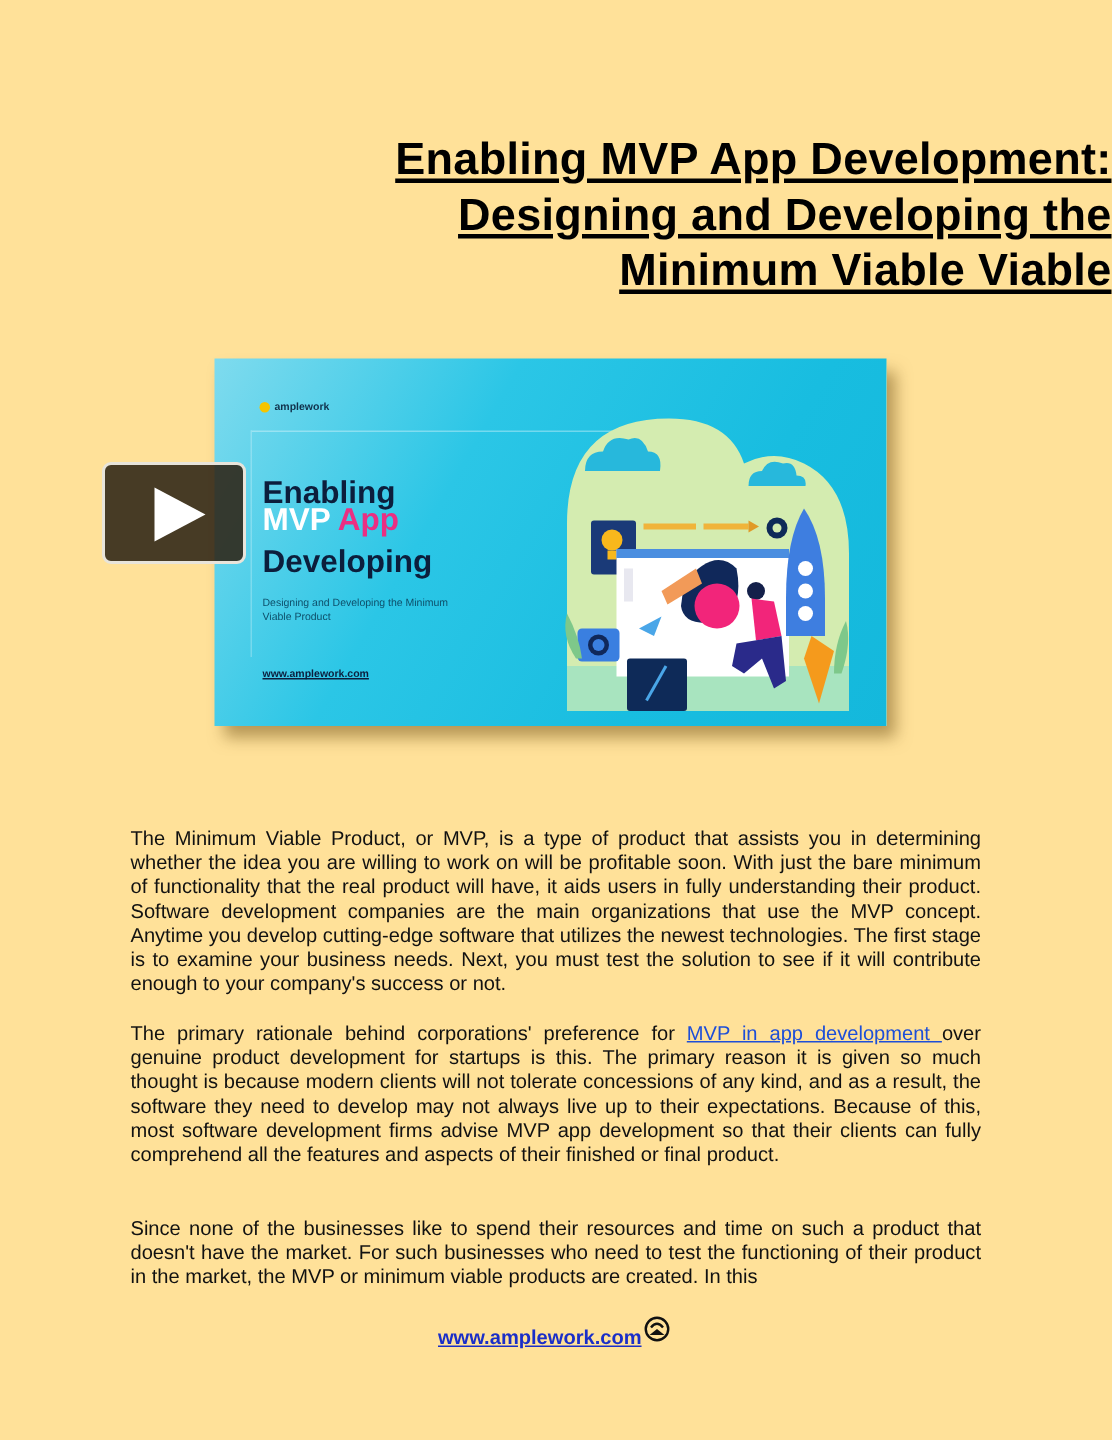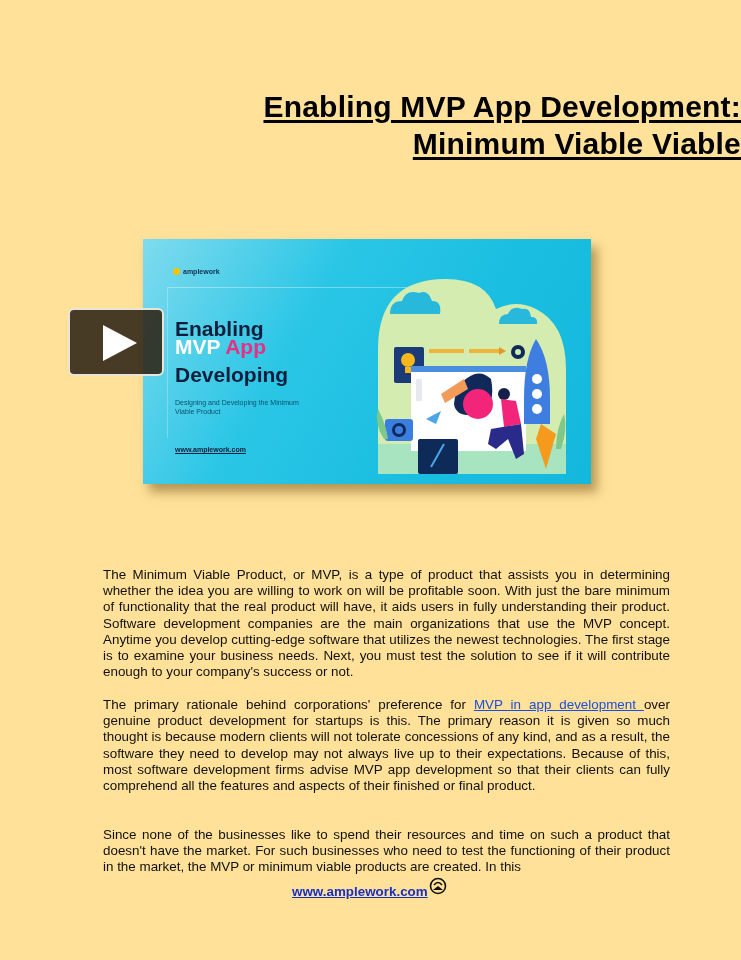--- a/index.html
+++ b/index.html
@@ -44,38 +44,39 @@
     position: absolute; left: 68px; top: 308px; width: 96px; height: 68px;
     background: rgba(45, 35, 20, 0.88);
     border: 2px solid #e8e4da; border-radius: 6px; box-sizing: border-box;
     cursor: pointer;
   }
   .play svg { position: absolute; left: 31px; top: 13px; }
 
   .body-text {
     position: absolute; left: 87px; width: 567px;
     font-size: 13.4px; line-height: 16.2px; color: #111;
-    text-align: justify; margin: 16px;
+    text-align: justify; margin: 0;
   }
   #p1 { top: 551px; }
   #p2 { top: 681px; }
   #p3 { top: 811px; }
   .link { color: #1d4ed8; text-decoration: underline; }
 
   .footer {
     position: absolute; left: 292px; top: 877px; display: flex; align-items: flex-end;
   }
   .footer a { font-size: 13.4px; font-weight: bold; color: #1a2ec8; text-decoration: underline; }
   .footer svg { margin-left: 1px; margin-bottom: 4px; }
 </style>
 </head>
 <body>
 
 <div class="title">
   <span>Enabling MVP App Development:</span>
+  <span>Designing and Developing the</span>
   <span>Minimum Viable Viable</span>
 </div>
 
 <div class="banner">
   <div class="frame-line"></div>
   <div class="brand">
     <span class="dot"></span>
     <span class="txt">amplework</span>
   </div>
   <div class="b-line1">Enabling</div>

